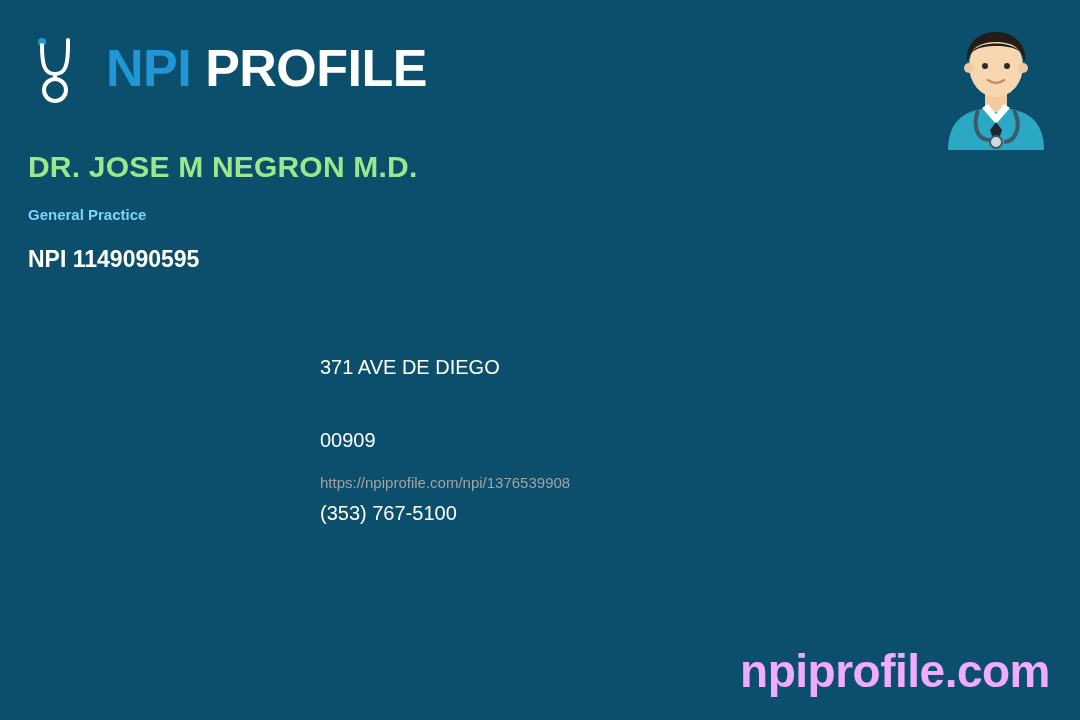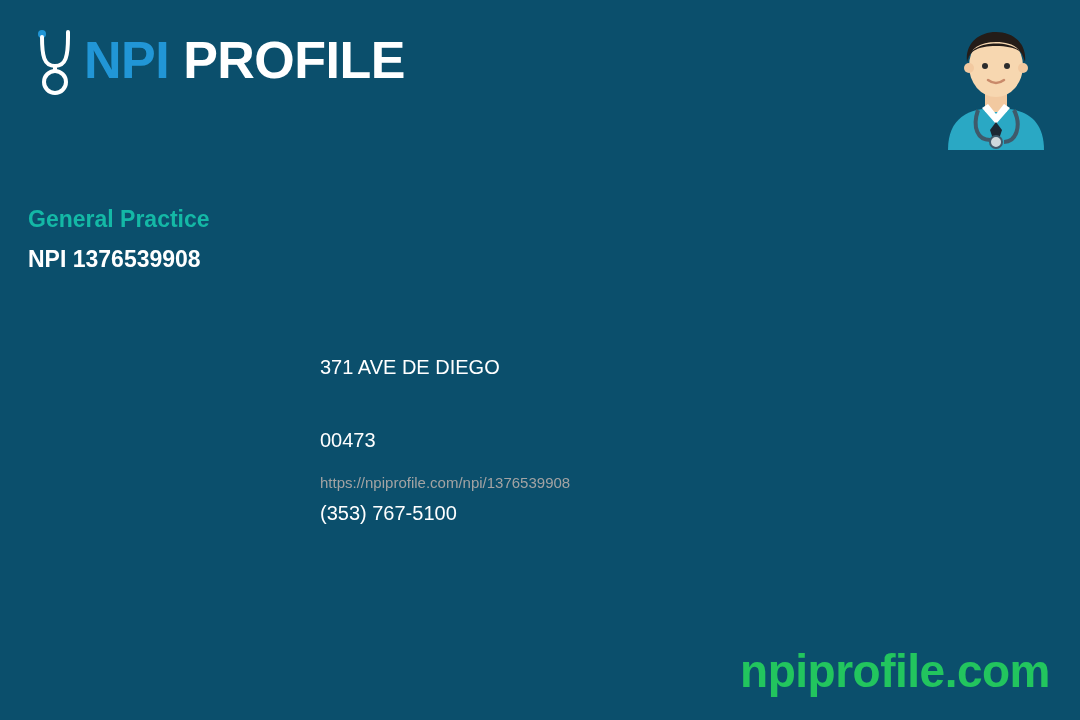--- a/index.html
+++ b/index.html
@@ -17,24 +17,24 @@
   .card {
     position: absolute;
     inset: 0;
     background: #0b4f6c;
   }
 
   
   .brand {
     position: absolute;
     left: 28px;
-    top: 24px;
+    top: 32px;
     display: flex;
     align-items: center;
-    gap: 2px;
+    gap: 24px;
   }
   .stethoscope {
     width: 54px;
     height: 72px;
     flex: none;
     position: relative;
     top: 2px;
   }
   .brand-text {
     font-size: 52px;
@@ -62,23 +62,23 @@
     top: 150px;
     font-size: 30px;
     font-weight: bold;
     color: #9ae88b;
     letter-spacing: 0.2px;
   }
   .specialty {
     position: absolute;
     left: 28px;
     top: 206px;
-    font-size: 23px;
+    font-size: 15px;
     font-weight: bold;
-    color: #14b8a6;
+    color: #7dd3fc;
   }
   .npi-number {
     position: absolute;
     left: 28px;
     top: 246px;
     font-size: 23px;
     font-weight: bold;
     color: #ffffff;
   }
 
@@ -99,21 +99,21 @@
     color: #a3a3a3;
     font-size: 15px;
     text-decoration: none;
   }
 
   
   .footer-site {
     position: absolute;
     right: 30px;
     bottom: 22px;
-    color: #22c55e;
+    color: #f0abfc;
     font-size: 46px;
     font-weight: bold;
     letter-spacing: -0.5px;
   }
 </style>
 </head>
 <body>
 
 <div class="card">
 
@@ -157,26 +157,27 @@
       <circle cx="69" cy="48" r="3" fill="#2b2b2b"></circle>
 
       <path d="M50 62 Q58 68 66 62" fill="none" stroke="#c98a6a" stroke-width="2.5" stroke-linecap="round"></path>
 
       <path d="M40 92 C34 110, 40 122, 52 122" fill="none" stroke="#3f5a6b" stroke-width="4"></path>
       <path d="M76 92 C84 108, 78 124, 66 124" fill="none" stroke="#3f5a6b" stroke-width="4"></path>
       <circle cx="58" cy="124" r="6" fill="#cfd8dc" stroke="#3f5a6b" stroke-width="2"></circle>
     </svg>
   </span>
 
+  <div class="doctor-name">DR. JOSE M NEGRON M.D.</div>
   <div class="specialty">General Practice</div>
-  <div class="npi-number">NPI 1376539908</div>
+  <div class="npi-number">NPI 1149090595</div>
 
   <div class="address-block">
     <span class="address-line">371 AVE DE DIEGO</span>
-    <span class="address-line">00473</span>
+    <span class="address-line">00909</span>
     <span class="address-line">(353) 767-5100</span>
   </div>
 
   <a class="profile-url" href="#">https://npiprofile.com/npi/1376539908</a>
 
   <div class="footer-site">npiprofile.com</div>
 
 </div>
 
 </body></html>

